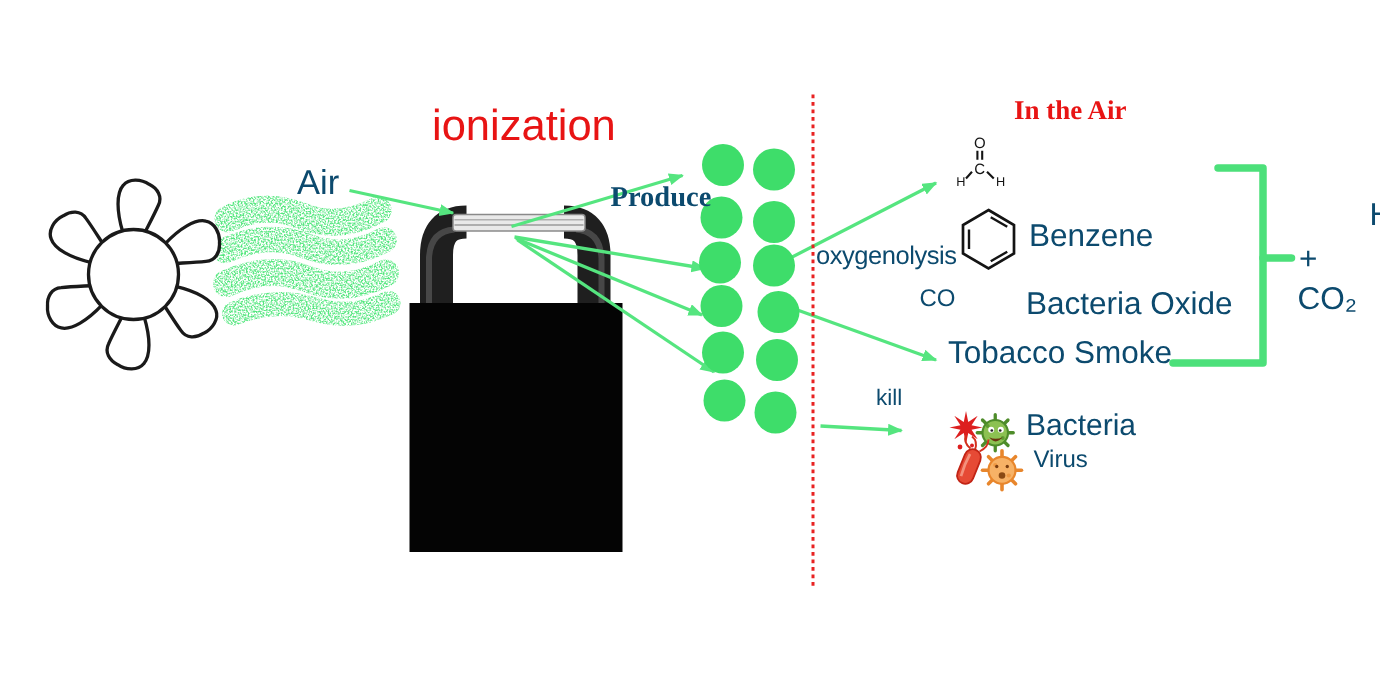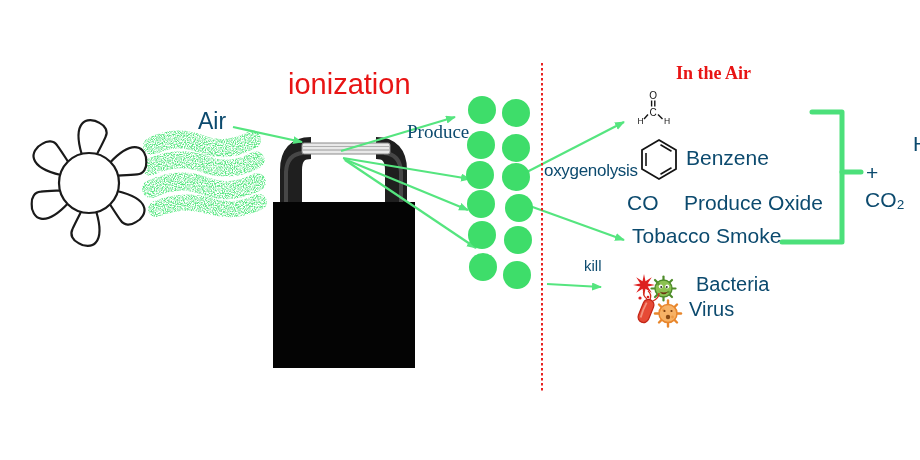--- a/index.html
+++ b/index.html
@@ -1,20 +1,20 @@
 <!DOCTYPE html>
 <html><head>
 <meta charset="utf-8">
 <style>
   html,body{margin:0;padding:0;background:#fff;}
   .canvas{position:relative;width:920px;height:460px;background:#ffffff;overflow:hidden;
           font-family:"Liberation Sans",sans-serif;}
   .gfx{position:absolute;left:0;top:0;}
   .label{position:absolute;line-height:1;white-space:nowrap;color:#0c4a6e;}
-  .serif{font-family:"Liberation Serif",serif;}
+  .serif{font-family:"Liberation Serif",serif;font-weight:bold;}
   .red{color:#e81414;}
 </style>
 </head>
 <body>
 
 <div class="canvas">
 
   <svg class="gfx" width="920" height="460" viewBox="0 0 920 460">
     <defs>
       <marker id="ah" markerUnits="userSpaceOnUse" markerWidth="12" markerHeight="10" refX="9" refY="4" orient="auto">
@@ -183,29 +183,29 @@
   <div class="label" style="left:544px;top:162px;font-size:17px;letter-spacing:-0.3px;">oxygenolysis</div>
 
 
   <div class="label" style="left:584px;top:258px;font-size:15px;">kill</div>
 
   <div class="label serif red" style="left:676px;top:64px;font-size:18px;font-weight:600;">In the Air</div>
 
 
   <div class="label" style="left:686px;top:147px;font-size:21px;">Benzene</div>
 
-  <div class="label" style="left:627px;top:192px;font-size:21px;">CO</div>
-
-  <div class="label" style="left:684px;top:192px;font-size:21px;">Produce Oxide</div>
+  <div class="label" style="left:613px;top:192px;font-size:16px;">CO</div>
+
+  <div class="label" style="left:684px;top:192px;font-size:21px;">Bacteria Oxide</div>
 
   <div class="label" style="left:632px;top:225px;font-size:21px;">Tobacco Smoke</div>
 
-  <div class="label" style="left:684px;top:274px;font-size:20px;margin-left:12px;">Bacteria</div>
-
-  <div class="label" style="left:689px;top:299px;font-size:20px;">Virus</div>
+  <div class="label" style="left:684px;top:274px;font-size:20px;">Bacteria</div>
+
+  <div class="label" style="left:689px;top:299px;font-size:16px;">Virus</div>
 
   <div class="label" style="left:866px;top:133px;font-size:21px;margin-left:47px;">H₂O</div>
 
   <div class="label" style="left:866px;top:162px;font-size:21px;">+</div>
 
   <div class="label" style="left:865px;top:189px;font-size:21px;">CO₂</div>
 
 </div>
 
 </body></html>

